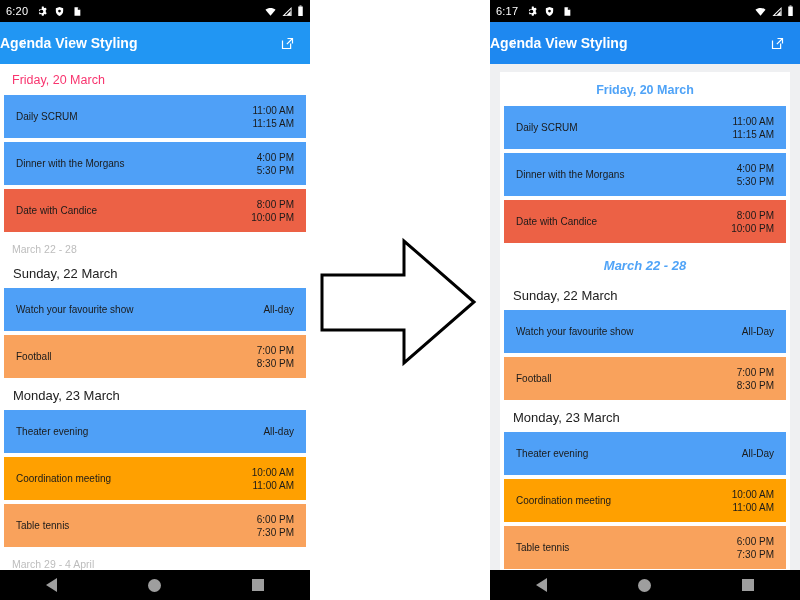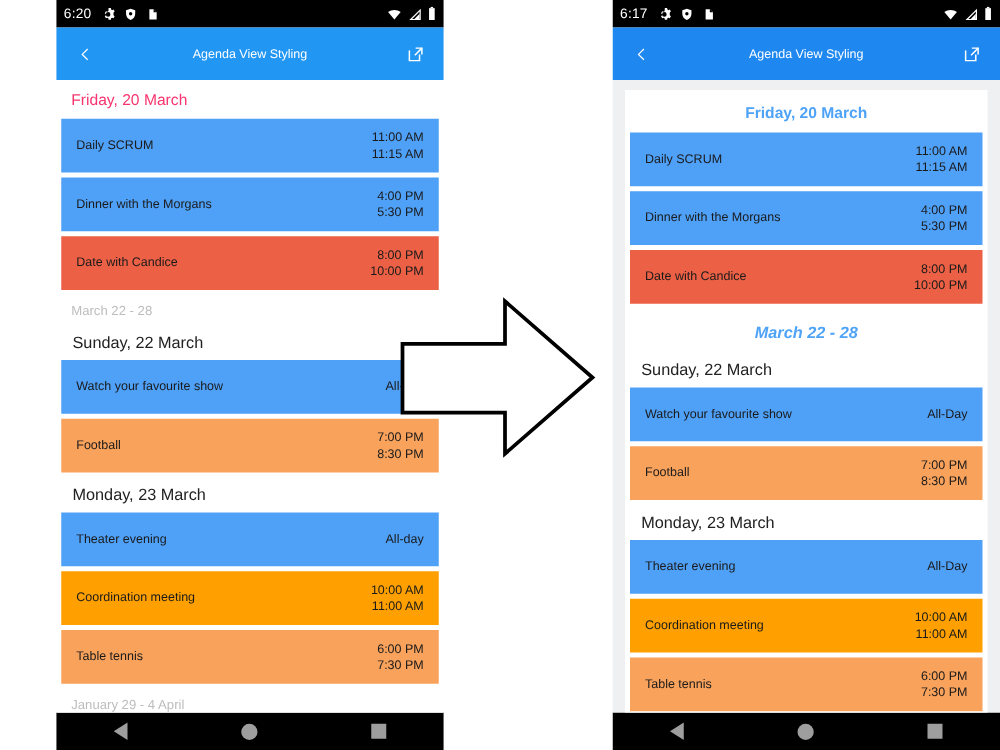--- a/index.html
+++ b/index.html
@@ -6,43 +6,43 @@
   body{
     width:800px;height:600px;
     background:#ffffff;
     font-family:"Liberation Sans", sans-serif;
     overflow:hidden;
   }
   .stage{position:relative;width:800px;height:600px;}
 
   
   .phone{position:absolute;top:0;width:310px;height:600px;overflow:hidden;background:#ffffff;}
-  .phone.left{left:0;margin-left:45px;}
+  .phone.left{left:0;}
   .phone.right{left:490px;width:310px;}
 
   
   .statusbar{
     height:22px;background:#000000;color:#ffffff;
     display:flex;align-items:center;padding:0 6px;box-sizing:border-box;
   }
   .sb-time{font-size:11px;letter-spacing:.2px;margin-right:8px;}
   .sb-icons-left{display:flex;align-items:center;gap:7px;}
   .sb-spacer{flex:1;}
   .sb-icons-right{display:flex;align-items:center;gap:4px;}
   .sb-ic{display:inline-block;line-height:0;}
 
   
   .appbar{
     height:42px;background:#2196F3;display:flex;align-items:center;
     padding:0 10px;box-sizing:border-box;color:#fff;position:relative;
   }
   .appbar.blue2{background:#1E88F0;}
   .appbar-title{
-    position:absolute;left:0;right:0;text-align:center;
-    font-size:10px;color:#fff;pointer-events:none;
+    position:absolute;left:0;right:0;text-align:left;
+    font-size:14px;color:#fff;pointer-events:none;font-weight:bold;
   }
   .ab-btn{width:26px;height:26px;display:flex;align-items:center;justify-content:center;z-index:2;}
   .ab-right{margin-left:auto;}
 
   
   .body-wrap{height:506px;position:relative;box-sizing:border-box;}
   .body-wrap.plain{background:#ffffff;padding:0;}
   .body-wrap.carded{background:#EFF0F2;padding:8px 10px 0 10px;}
   .card{background:#ffffff;height:100%;box-sizing:border-box;overflow:hidden;}
   .card.plain{padding:0;}
@@ -194,21 +194,21 @@
                 </div>
               </div>
               <div class="ev spaced" style="background: rgb(249, 162, 92);">
                 <div class="ev-title">Table tennis</div>
                 <div class="ev-times">
                   <div>6:00 PM</div>
                   <div>7:30 PM</div>
                 </div>
               </div>
             </div>
-            <div class="week" style="color: rgb(189, 189, 189);">January 29 - 4 April</div>
+            <div class="week" style="color: rgb(189, 189, 189);">March 29 - 4 April</div>
           </div>
       </div>
     </div>
 
     <div class="navbar">
       <div class="nav-back"></div>
       <div class="nav-home"></div>
       <div class="nav-recent"></div>
     </div>
   </div>

